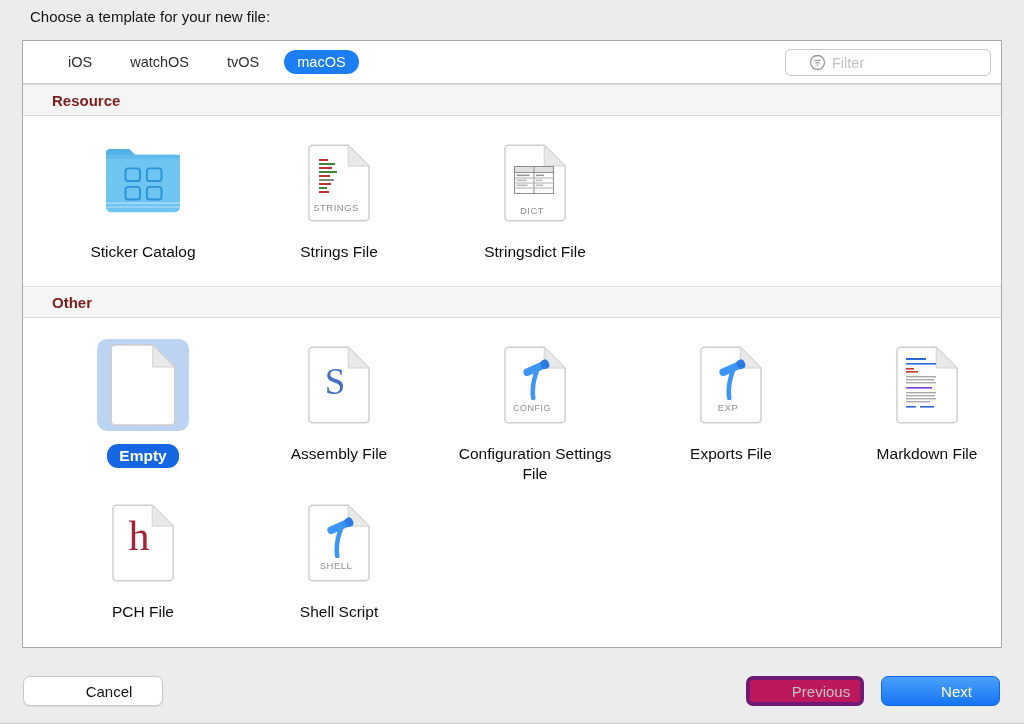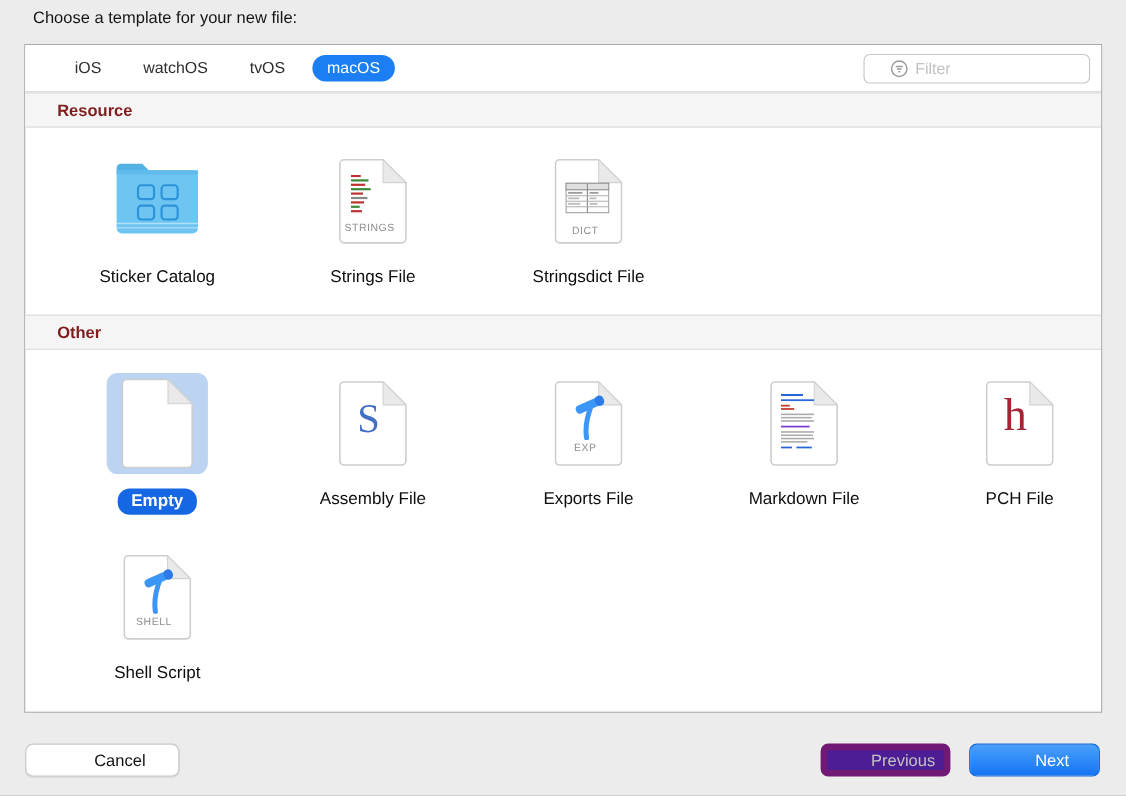--- a/index.html
+++ b/index.html
@@ -88,22 +88,22 @@
     display:flex; align-items:center; justify-content:center; cursor:default;
     font-family:"Liberation Sans", sans-serif;
     padding-left:32px;
   }
   .btn-cancel {
     left:23px; bottom:17px; width:140px; background:#fff;
     border:1px solid #c9c9c9; color:#111;
     box-shadow:0 1px 1px rgba(0,0,0,0.08);
   }
   .btn-previous {
-    right:160px; bottom:17px; width:118px; background:#4c1d95;
-    border:6px solid #701a75; color:#c3c3c3;
+    right:160px; bottom:17px; width:118px; background:#be185d;
+    border:4px solid #701a75; color:#c3c3c3;
   }
   .btn-next {
     right:24px; bottom:17px; width:119px;
     background:linear-gradient(#4aa0fa,#1574f4);
     border:1px solid #1268dd; color:#fff;
   }
 </style>
 </head>
 <body>
 
@@ -232,20 +232,39 @@
             <svg class="page" viewBox="0 0 64 80" width="62" height="78">
               <path d="M5 1 H41.5 L63 22.5 V75 a4 4 0 0 1 -4 4 H5 a4 4 0 0 1 -4 -4 V5 a4 4 0 0 1 4 -4 Z" fill="#ffffff" stroke="#cdcdcd" stroke-width="1.5"></path>
               <path d="M41.5 1 L41.5 22.5 L63 22.5 Z" fill="#e9e9e9" stroke="#d2d2d2" stroke-width="1"></path>
             </svg>
             <span class="glyph-serif glyph-s">S</span>
           </div>
         </div>
         <div class="lbl">Assembly File</div>
       </div>
 
+      <div class="cell">
+        <div class="icon-area">
+          <div class="docwrap">
+            <svg class="page" viewBox="0 0 64 80" width="62" height="78">
+              <path d="M5 1 H41.5 L63 22.5 V75 a4 4 0 0 1 -4 4 H5 a4 4 0 0 1 -4 -4 V5 a4 4 0 0 1 4 -4 Z" fill="#ffffff" stroke="#cdcdcd" stroke-width="1.5"></path>
+              <path d="M41.5 1 L41.5 22.5 L63 22.5 Z" fill="#e9e9e9" stroke="#d2d2d2" stroke-width="1"></path>
+            </svg>
+            <svg class="ovl" style="left:12px; top:12px;" viewBox="0 0 44 46" width="40" height="42">
+              <path d="M19 44 C17.5 35 18.5 25 24 11" stroke="#3b96f6" stroke-width="5" fill="none" stroke-linecap="round"></path>
+              <g transform="rotate(-24 24 10)">
+                <rect x="7" y="6" width="29" height="8.5" rx="4" fill="#3b96f6"></rect>
+                <rect x="28" y="5" width="9" height="10.5" rx="4.5" fill="#2b7ae8"></rect>
+              </g>
+            </svg>
+            <span class="badge" style="font-size:9px; bottom:11px;">CONFIG</span>
+          </div>
+        </div>
+        <div class="lbl">Configuration Settings File</div>
+      </div>
 
       <div class="cell">
         <div class="icon-area">
           <div class="docwrap">
             <svg class="page" viewBox="0 0 64 80" width="62" height="78">
               <path d="M5 1 H41.5 L63 22.5 V75 a4 4 0 0 1 -4 4 H5 a4 4 0 0 1 -4 -4 V5 a4 4 0 0 1 4 -4 Z" fill="#ffffff" stroke="#cdcdcd" stroke-width="1.5"></path>
               <path d="M41.5 1 L41.5 22.5 L63 22.5 Z" fill="#e9e9e9" stroke="#d2d2d2" stroke-width="1"></path>
             </svg>
             <svg class="ovl" style="left:12px; top:12px;" viewBox="0 0 44 46" width="40" height="42">
               <path d="M19 44 C17.5 35 18.5 25 24 11" stroke="#3b96f6" stroke-width="5" fill="none" stroke-linecap="round"></path>

